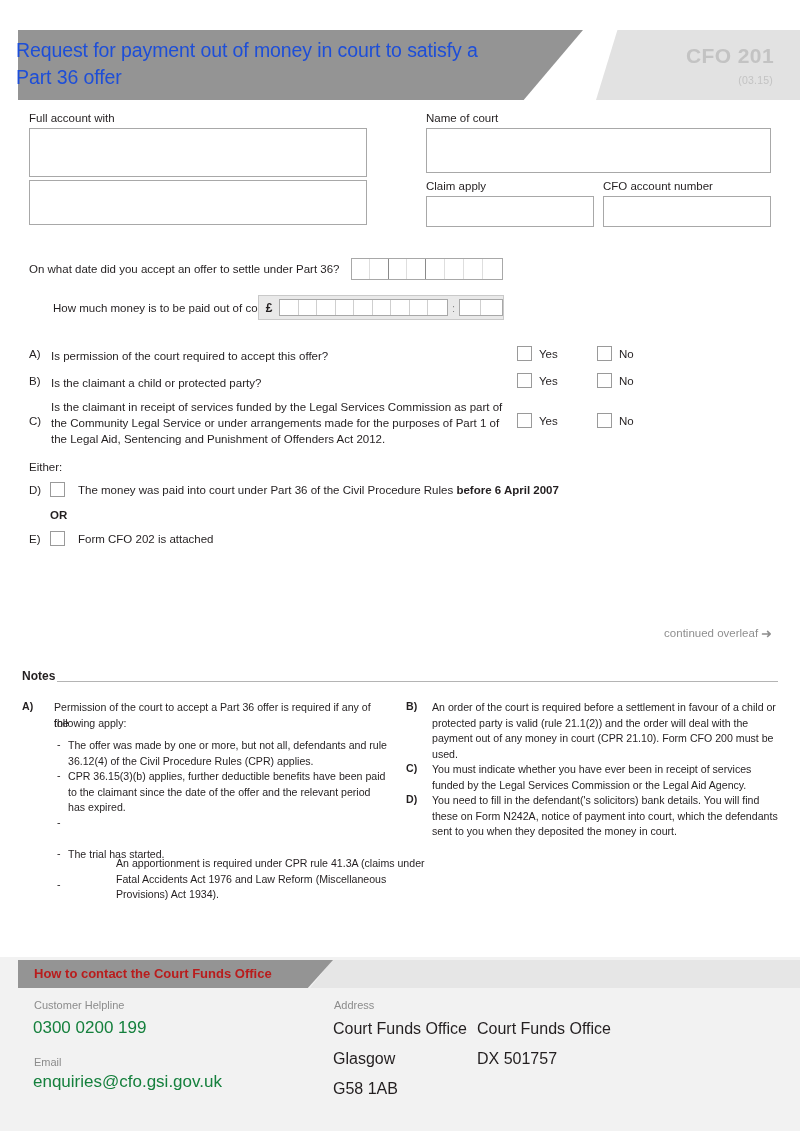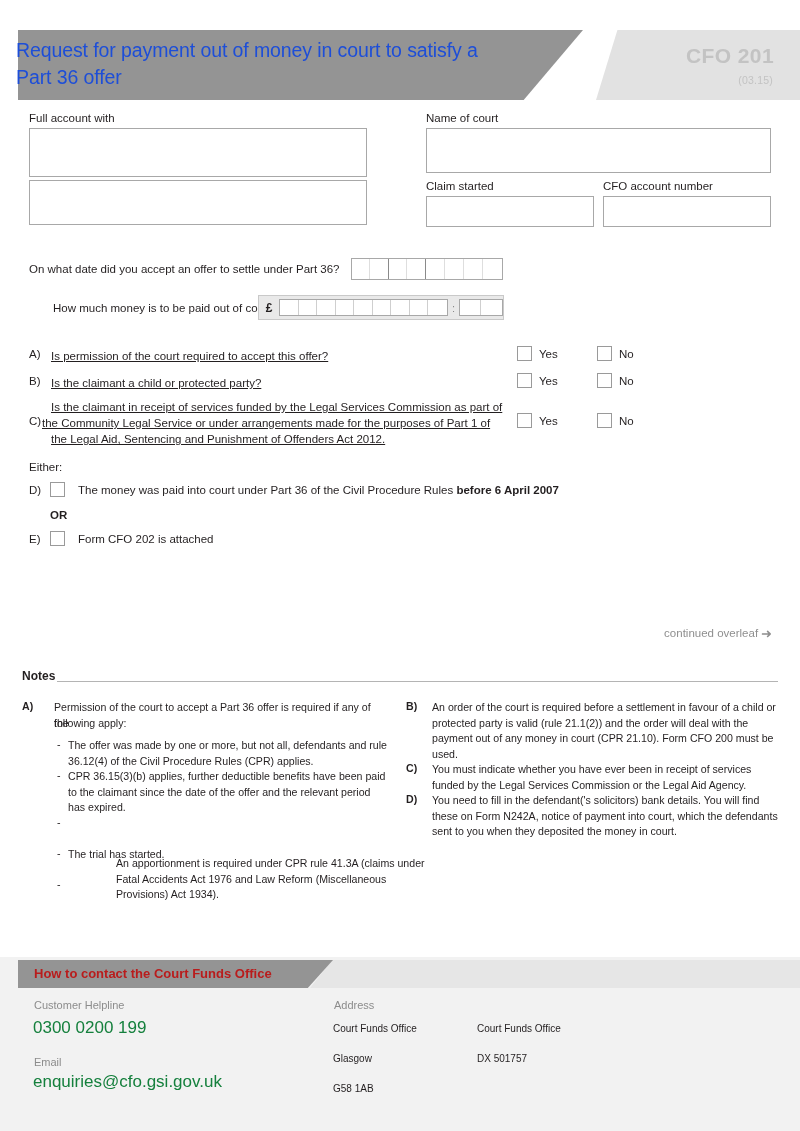--- a/index.html
+++ b/index.html
@@ -159,21 +159,20 @@
   }
   .money-pence .mc.last { border-right: none; }
   .q-key {
     position: absolute;
     font-size: 11.5px;
   }
   .q-text {
     position: absolute;
     font-size: 11.5px;
     line-height: 16.5px;
-    text-decoration: underline;
   }
   .cb {
     position: absolute;
     width: 15px; height: 15px;
     border: 1px solid #9a9a9a;
     background: #ffffff;
     box-sizing: border-box;
   }
   .cb-label {
     position: absolute;
@@ -274,21 +273,21 @@
     color: #8c8c8c;
   }
   .f-value {
     position: absolute;
     font-size: 17px;
     color: #15803d;
     white-space: nowrap;
   }
   .f-addr {
     position: absolute;
-    font-size: 10px;
+    font-size: 16px;
     color: #231f20;
     line-height: 30px;
     white-space: nowrap;
   }
 </style>
 </head>
 <body>
 
 <div class="page">
 
@@ -300,21 +299,21 @@
     <div class="header-version">(03.15)</div>
   </div>
 
   <div class="fld-label" style="left:29px; top:112px;">Full account with</div>
   <div class="box" style="left:29px; top:128px; width:338px; height:49px;"></div>
   <div class="box" style="left:29px; top:180px; width:338px; height:45px;"></div>
 
   <div class="fld-label" style="left:426px; top:112px;">Name of court</div>
   <div class="box" style="left:426px; top:128px; width:345px; height:45px;"></div>
 
-  <div class="fld-label" style="left:426px; top:180px;">Claim started</div>
+  <div class="fld-label" style="left:426px; top:180px;">Claim apply</div>
   <div class="box" style="left:426px; top:196px; width:168px; height:31px;"></div>
 
   <div class="fld-label" style="left:603px; top:180px;">CFO account number</div>
   <div class="box" style="left:603px; top:196px; width:168px; height:31px;"></div>
 
   <div class="q-line" style="left:29px; top:263px;">On what date did you accept an offer to settle under Part 36?</div>
   <div class="date-box" style="left:351px; top:258px; width:152px; height:22px;">
     <div class="date-group div">
       <div class="date-cell" style="width:18px;"></div>
       <div class="date-cell last" style="width:18px;"></div>
@@ -361,21 +360,21 @@
 
   <div class="q-key" style="left:29px; top:375px;">B)</div>
   <div class="q-text" style="left:51px; top:375px; width:420px;">Is the claimant a child or protected party?</div>
   <div class="cb" style="left:517px; top:373px;"></div>
   <div class="cb-label" style="left:539px; top:375px;">Yes</div>
   <div class="cb" style="left:597px; top:373px;"></div>
   <div class="cb-label" style="left:619px; top:375px;">No</div>
 
   <div class="q-key" style="left:29px; top:415px;">C)</div>
   <div class="q-text" style="left:51px; top:399px;">Is the claimant in receipt of services funded by the Legal Services Commission as part of</div>
-  <div class="q-text" style="left:42px; top:415px;">the Community Legal Service or under arrangements made for the purposes of Part 1 of</div>
+  <div class="q-text" style="left:51px; top:415px;">the Community Legal Service or under arrangements made for the purposes of Part 1 of</div>
   <div class="q-text" style="left:51px; top:431px;">the Legal Aid, Sentencing and Punishment of Offenders Act 2012.</div>
   <div class="cb" style="left:517px; top:413px;"></div>
   <div class="cb-label" style="left:539px; top:415px;">Yes</div>
   <div class="cb" style="left:597px; top:413px;"></div>
   <div class="cb-label" style="left:619px; top:415px;">No</div>
 
   <div class="either" style="left:29px; top:461px;">Either:</div>
 
   <div class="q-key" style="left:29px; top:484px;">D)</div>
   <div class="cb" style="left:50px; top:482px;"></div>

